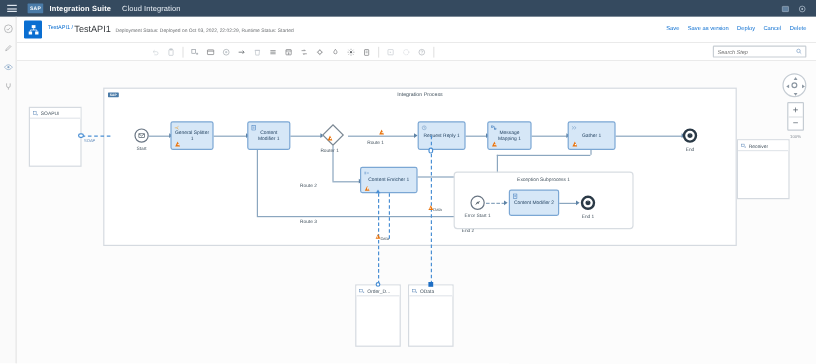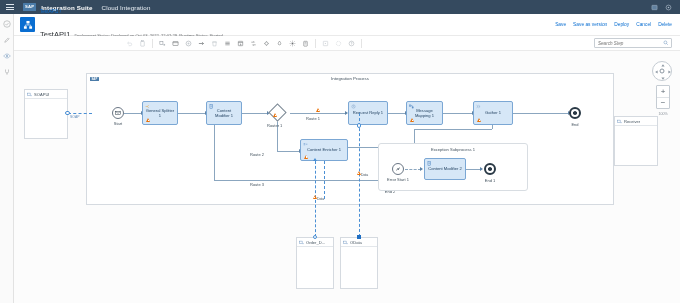--- a/index.html
+++ b/index.html
@@ -42,21 +42,21 @@
   .obj-header {
     position: absolute; top: 14px; left: 14px; width: 666px; height: 22px;
     background: #fff; border-bottom: 1px solid #eaeaea;
     display: flex; align-items: center; padding: 0 6px;
   }
   .obj-avatar {
     width: 15px; height: 15px; background: #0a6ed1; border-radius: 1px;
     display: flex; align-items: center; justify-content: center; margin-right: 5px;
     flex: 0 0 auto;
   }
-  .obj-texts { display: flex; flex-direction: column; justify-content: center; gap: 16px; }
+  .obj-texts { display: flex; justify-content: center; gap: 1px; }
   .crumb { font-size: 4.6px; color: #0a6ed1; line-height: 1; }
   .title-row { display: flex; align-items: baseline; gap: 4px; }
   .obj-title { font-size: 7.6px; color: #32363a; line-height: 1; }
   .obj-status { font-size: 4.1px; color: #6a6d70; line-height: 1; }
   .header-actions { margin-left: auto; display: flex; align-items: center; gap: 7px; padding-right: 2px; }
   .hact { font-size: 4.8px; color: #0a6ed1; cursor: pointer; white-space: nowrap; }
 
   
   .toolbar {
     position: absolute; top: 36px; left: 14px; width: 666px; height: 15px;

